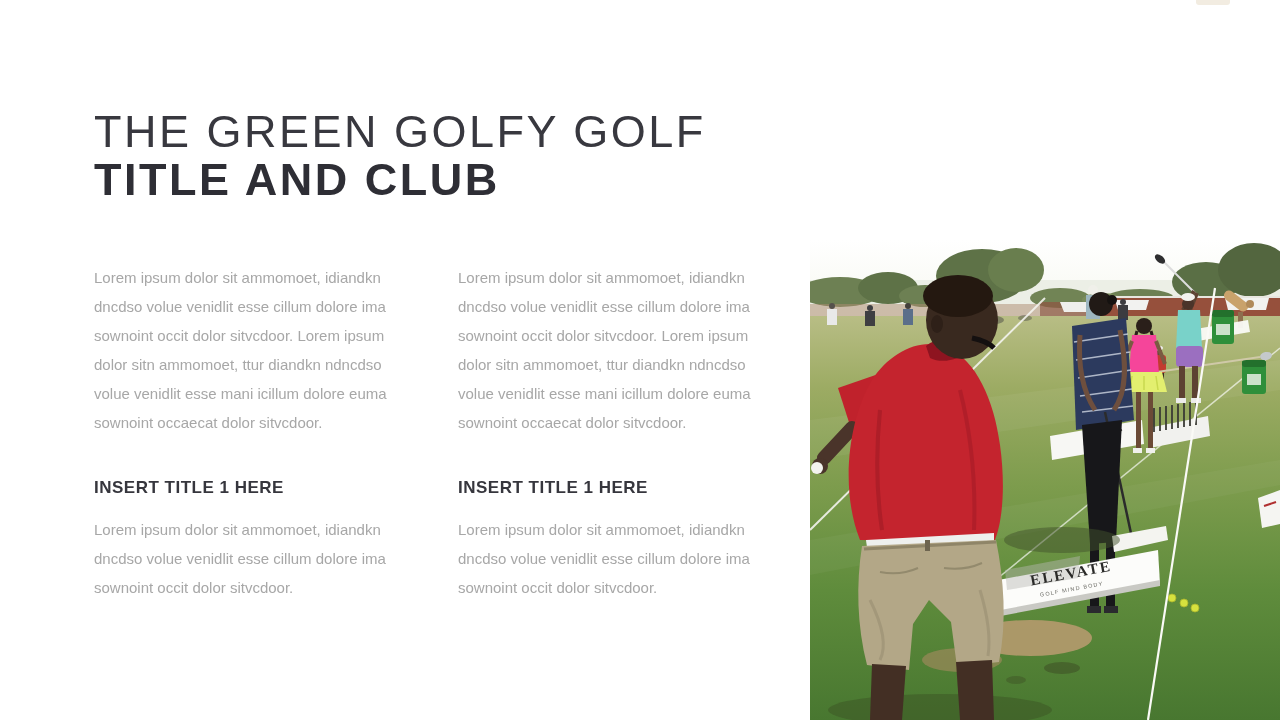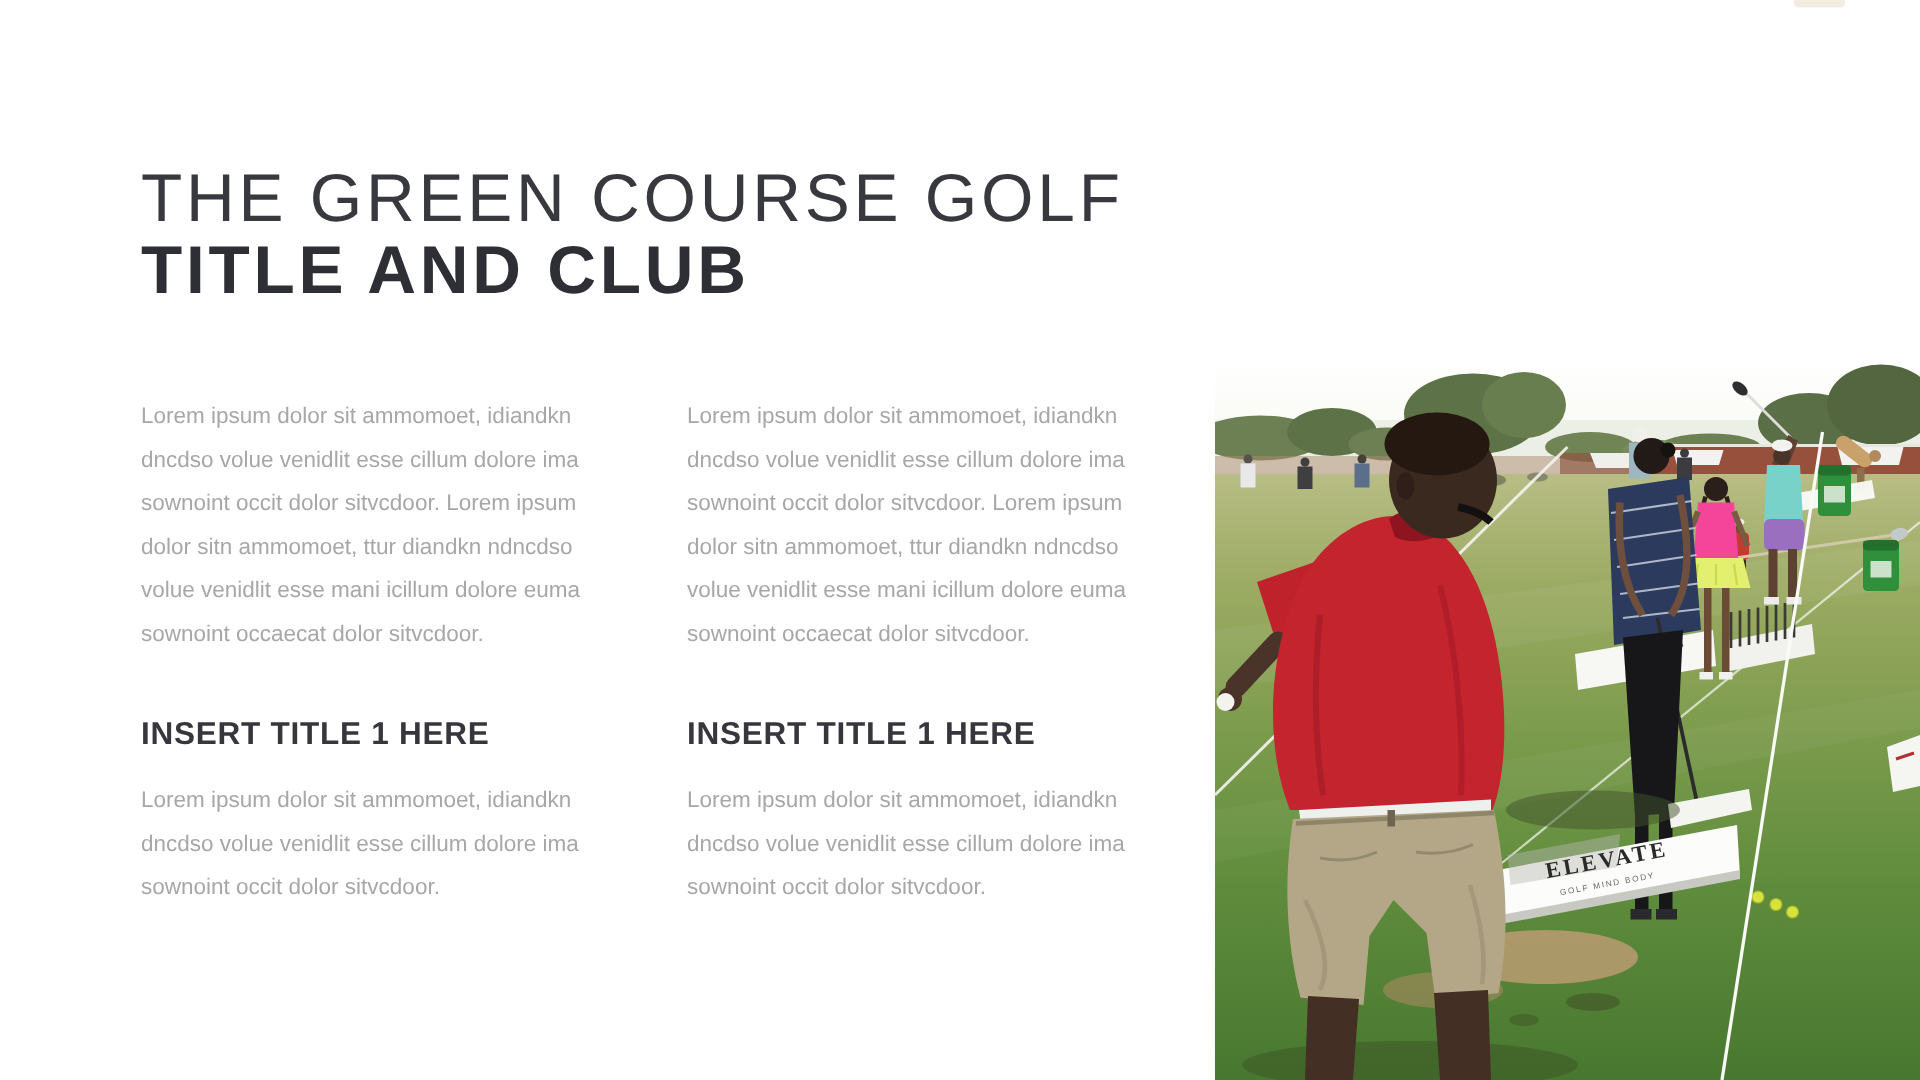--- a/index.html
+++ b/index.html
@@ -18,37 +18,37 @@
   }
   .title-line2{
     font-size:45px;line-height:47px;font-weight:800;color:#2e2e35;
     letter-spacing:2.5px;white-space:nowrap;
   }
   .intro-row{position:absolute;left:94px;top:263px;display:flex;gap:64px;}
   .intro-col{width:300px;font-size:15px;line-height:29px;color:#a7a7a7;margin:0;}
   .sections-row{position:absolute;left:94px;top:478px;display:flex;gap:64px;}
   .section{width:300px;}
   .section-title{
-    margin:0 0 17px 0;font-size:21px;font-weight:700;color:#36363d;
+    margin:0 0 17px 0;font-size:17px;font-weight:700;color:#36363d;
     letter-spacing:.5px;white-space:nowrap;
   }
   .section-body{margin:0;font-size:15px;line-height:29px;color:#a7a7a7;}
   .photo{
     position:absolute;left:810px;top:240px;width:470px;height:480px;overflow:hidden;
   }
 </style>
 </head>
 <body>
 
 <div class="slide">
 
   <div class="top-accent"></div>
 
   <div class="title-block">
-    <div class="title-line1">THE GREEN COURSE GOLF</div>
+    <div class="title-line1">THE GREEN GOLFY GOLF</div>
     <div class="title-line2">TITLE AND CLUB</div>
   </div>
 
   <div class="intro-row">
     <p class="intro-col">Lorem ipsum dolor sit ammomoet,  idiandkn dncdso volue venidlit esse cillum dolore ima sownoint occit dolor sitvcdoor. Lorem ipsum dolor sitn ammomoet, ttur diandkn ndncdso volue venidlit esse mani icillum dolore euma sownoint occaecat dolor sitvcdoor.</p>
     <p class="intro-col">Lorem ipsum dolor sit ammomoet,  idiandkn dncdso volue venidlit esse cillum dolore ima sownoint occit dolor sitvcdoor. Lorem ipsum dolor sitn ammomoet, ttur diandkn ndncdso volue venidlit esse mani icillum dolore euma sownoint occaecat dolor sitvcdoor.</p>
   </div>
 
   <div class="sections-row">
     <div class="section">

